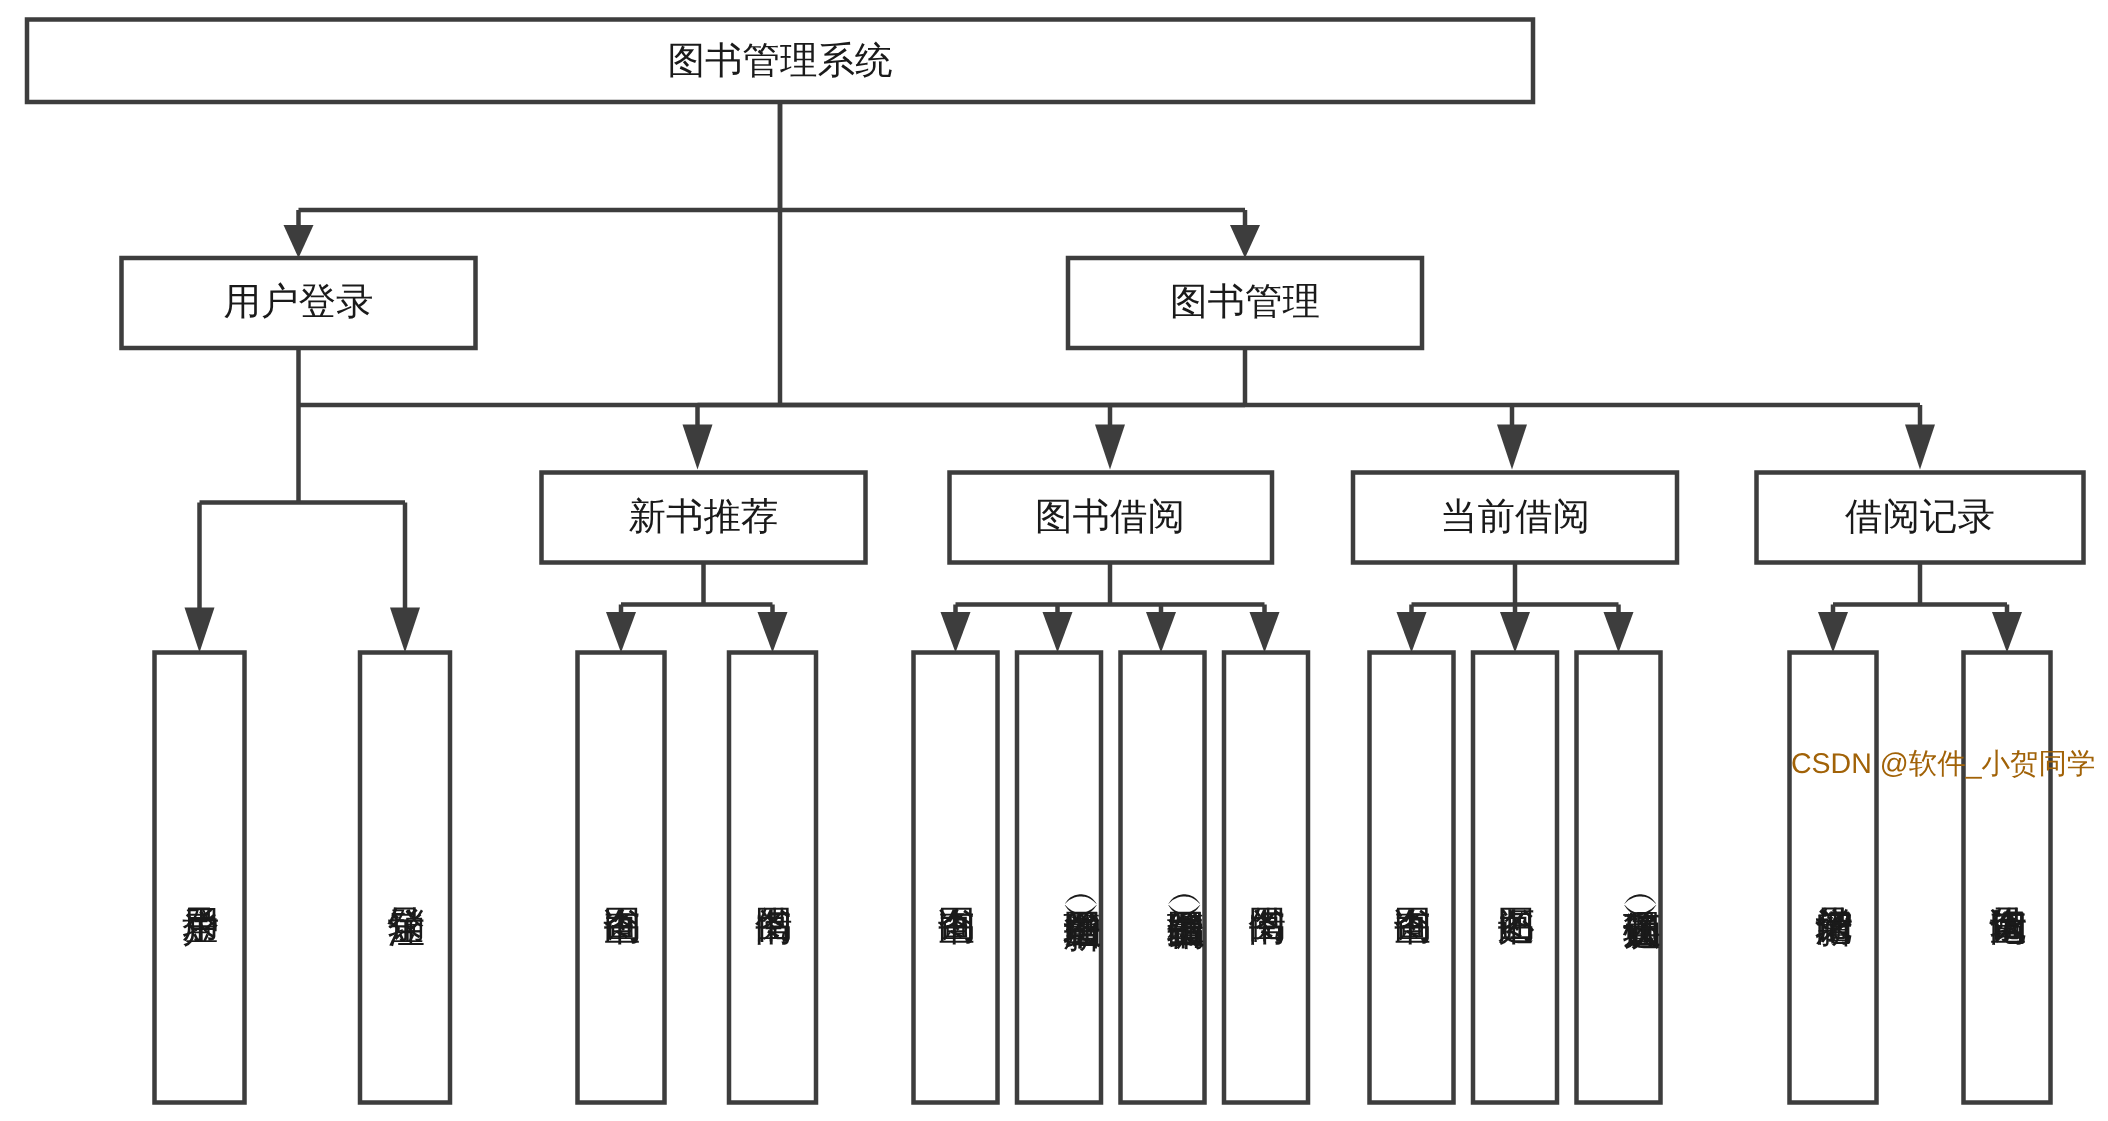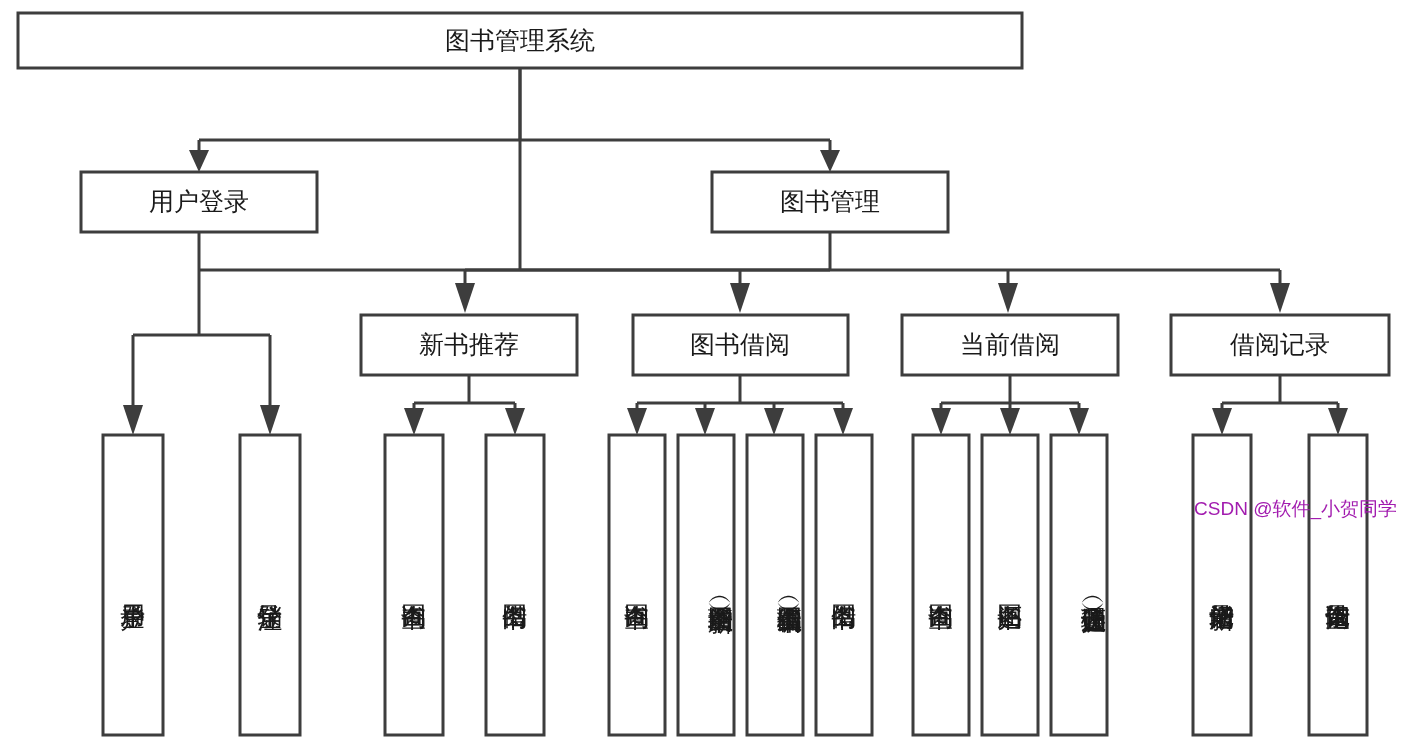--- a/index.html
+++ b/index.html
@@ -47,21 +47,21 @@
     fill: #1a1a1a;
     text-anchor: middle;
     dominant-baseline: middle;
   }
   .watermark {
     position: absolute;
     right: 8px;
     bottom: 6px;
     font-family: "Liberation Sans", "DejaVu Sans", sans-serif;
     font-size: 19px;
-    color: #a21caf;
+    color: #a16207;
     white-space: nowrap;
     pointer-events: none;
   }
   .vlabel-box {
     position: absolute;
     display: flex;
     flex-direction: column;
     align-items: center;
     justify-content: flex-start;
     font-family: "Liberation Sans", "DejaVu Sans", sans-serif;

